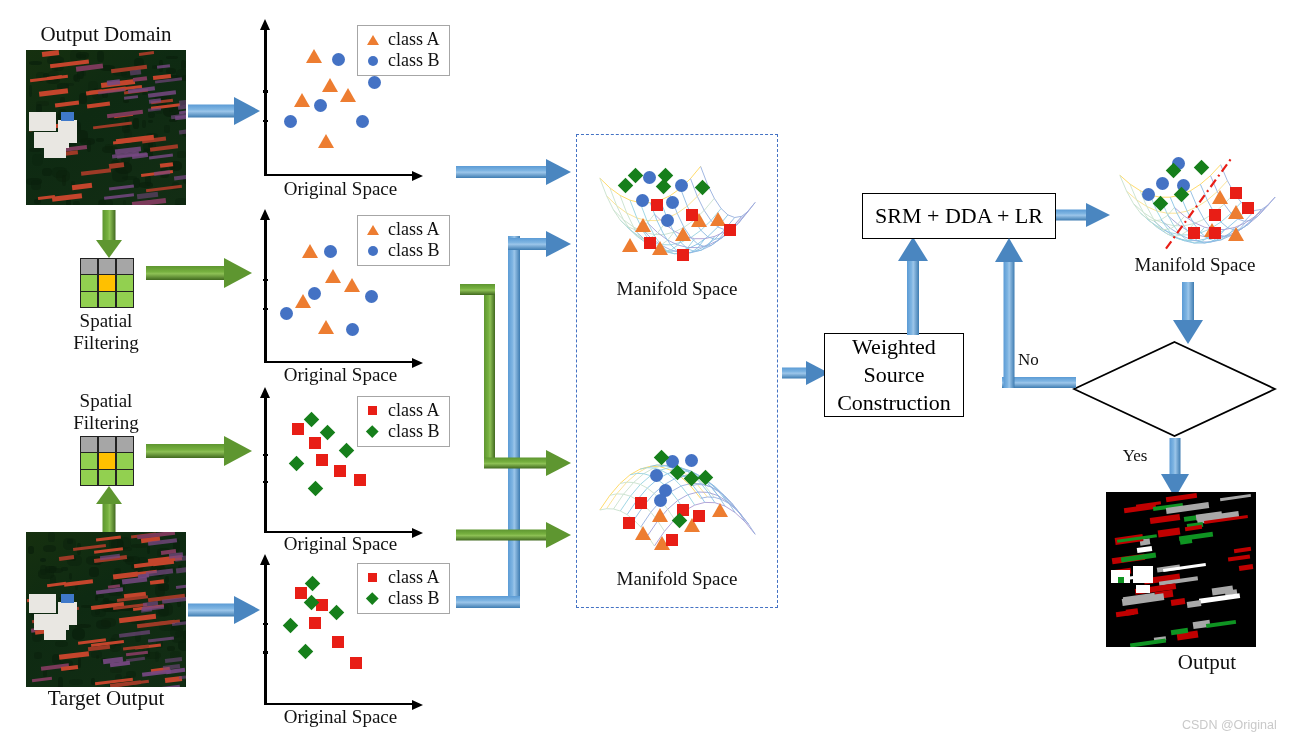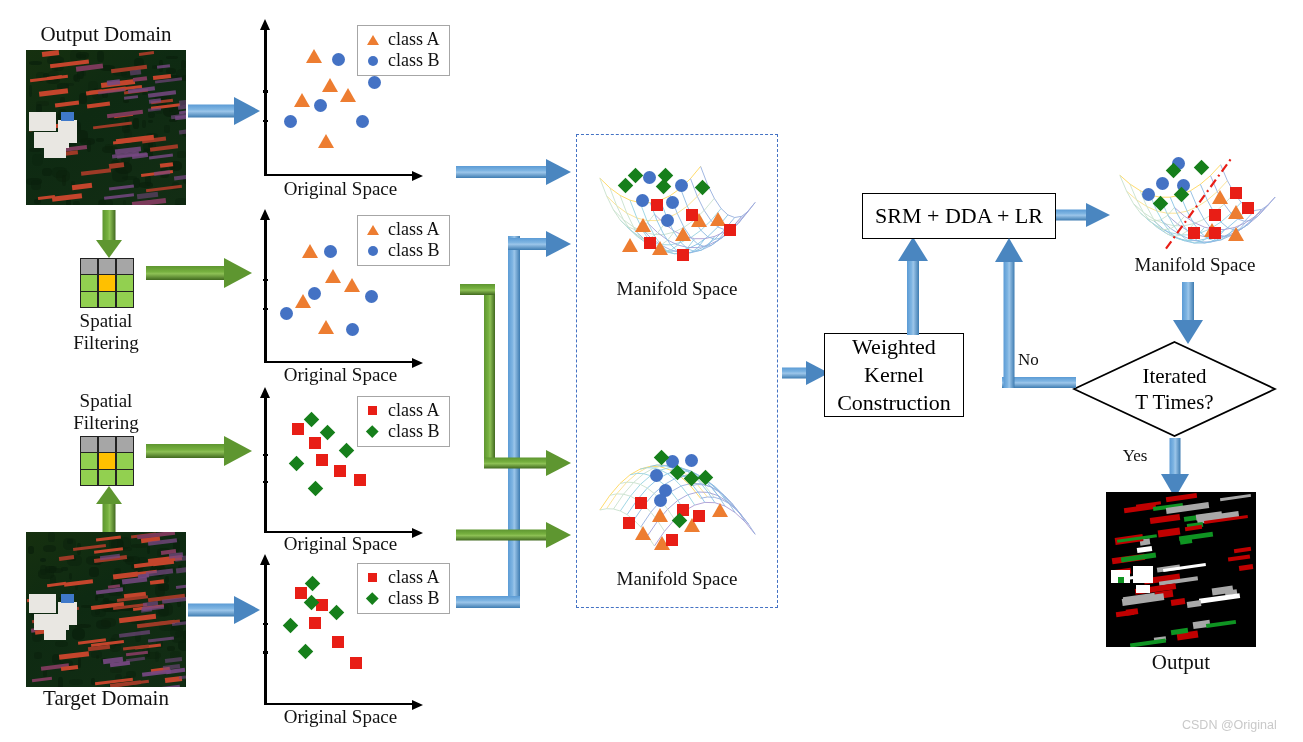--- a/index.html
+++ b/index.html
@@ -504,21 +504,21 @@
     <i style="left: 92.9794px; top: 100.294px; width: 31.0107px; height: 3.58511px; background: rgba(118, 72, 130, 0.667); transform: rotate(-7deg);"></i>
     <i style="left: 133.288px; top: 154.273px; width: 21.0981px; height: 4.30941px; background: rgba(118, 72, 130, 0.875); transform: rotate(-7deg);"></i>
     <i style="left: 117.362px; top: 69.8158px; width: 15.186px; height: 4.17748px; background: rgba(118, 72, 130, 0.71); transform: rotate(-7deg);"></i>
     <i style="left: 76.7773px; top: 125.549px; width: 19.6558px; height: 4.83605px; background: rgba(118, 72, 130, 0.914); transform: rotate(-7deg);"></i>
     <i style="left: 3.2px; top: 62px; width: 27.2px; height: 18.6px; background: rgb(233, 231, 226);"></i>
     <i style="left: 8px; top: 82.15px; width: 35.2px; height: 15.5px; background: rgb(233, 231, 226);"></i>
     <i style="left: 32px; top: 69.75px; width: 19.2px; height: 23.25px; background: rgb(233, 231, 226);"></i>
     <i style="left: 17.6px; top: 97.65px; width: 22.4px; height: 10.85px; background: rgb(233, 231, 226);"></i>
     <i style="left: 35.2px; top: 62px; width: 13px; height: 9px; background: rgb(63, 121, 201);"></i>
   </div>
-<div class="lbl abs" style="left:26px;top:686px;width:160px;font-size:21px;">Target Domain</div>
+<div class="lbl abs" style="left:26px;top:686px;width:160px;font-size:21px;">Target Output</div>
 
 <div class="ahz" style="left:188px;top:96px;width:72px;height:30px;">
   <div class="shaft blueGrad" style="width:48px;height:13px;"></div>
   <div class="head" style="left:46px;border-top:14px solid transparent;border-bottom:14px solid transparent;border-left:26px solid #4A86C0;"></div>
 </div>
 
 <div class="ahz" style="left:188px;top:595px;width:72px;height:30px;">
   <div class="shaft blueGrad" style="width:48px;height:13px;"></div>
   <div class="head" style="left:46px;border-top:14px solid transparent;border-bottom:14px solid transparent;border-left:26px solid #4A86C0;"></div>
 </div>
@@ -788,21 +788,21 @@
     <div class="mk dia" style="background: rgb(22, 127, 27); left: 83.75px; top: 74.5px;"></div>
   </div>
 <div class="lbl abs" style="left:586px;top:568px;width:182px;">Manifold Space</div>
 
 <div class="ahz" style="left:782px;top:360px;width:48px;height:26px;">
   <div class="shaft blueGrad" style="width:26px;height:11px;"></div>
   <div class="head" style="left:24px;border-top:12px solid transparent;border-bottom:12px solid transparent;border-left:23px solid #4A86C0;"></div>
 </div>
 
 <div class="box" id="kernelBox" style="left:824px;top:333px;width:138px;height:82px;white-space:pre;">Weighted
-Kernel
+Source
 Construction</div>
 
 <div class="avt" style="left:898px;top:237px;width:30px;height:98px;">
   <div class="shaft blueGradV" style="width:12px;height:78px;top:20px;"></div>
   <div class="head" style="top:0;border-left:15px solid transparent;border-right:15px solid transparent;border-bottom:24px solid #4A86C0;"></div>
 </div>
 
 <div class="box" style="left:862px;top:193px;width:192px;height:44px;">SRM + DDA + LR</div>
 
 <div class="ahz" style="left:1056px;top:202px;width:56px;height:26px;">
@@ -858,22 +858,20 @@
 
 <div class="avt" style="left:1172px;top:282px;width:32px;height:62px;">
   <div class="shaft blueGradV" style="width:12px;height:42px;"></div>
   <div class="head" style="top:38px;border-left:15px solid transparent;border-right:15px solid transparent;border-top:24px solid #4A86C0;"></div>
 </div>
 
 <div class="diamond" style="left:1072px;top:340px;width:205px;height:98px;">
   <svg width="205" height="98" viewBox="0 0 205 98">
     <polygon points="102.5,2 203,49 102.5,96 2,49" fill="#fff" stroke="#000" stroke-width="1.8"></polygon>
   </svg>
-  <div class="dtxt" style="white-space:pre;">Iterated
-T Times?</div>
 </div>
 
 <div class="abs blueGrad" style="left:1002px;top:377px;width:74px;height:11px;"></div>
 <div class="avt" style="left:996px;top:238px;width:26px;height:150px;">
   <div class="shaft blueGradV" style="width:11px;height:130px;top:20px;"></div>
   <div class="head" style="top:0;border-left:14px solid transparent;border-right:14px solid transparent;border-bottom:24px solid #4A86C0;"></div>
 </div>
 <div class="lbl abs sm" style="left:1018px;top:350px;width:40px;text-align:left;">No</div>
 
 <div class="avt" style="left:1160px;top:438px;width:30px;height:62px;">
@@ -930,15 +928,15 @@
     <i style="left: 100.436px; top: 129.833px; width: 29.6913px; height: 3.55802px; background: rgb(15, 148, 34); transform: rotate(-8deg);"></i>
     <i style="left: 71.0784px; top: 140.306px; width: 21.2983px; height: 6.50816px; background: rgb(192, 0, 0); transform: rotate(-8deg);"></i>
     <i style="left: 64.5523px; top: 137.003px; width: 17.1377px; height: 4.94226px; background: rgb(15, 148, 34); transform: rotate(-8deg);"></i>
     <i style="left: 48.2518px; top: 145.268px; width: 11.7642px; height: 3.81679px; background: rgb(168, 168, 168); transform: rotate(-8deg);"></i>
     <i style="left: 24.3399px; top: 148.568px; width: 35.7137px; height: 3.66083px; background: rgb(15, 148, 34); transform: rotate(-8deg);"></i>
     <i style="left: 4.5px; top: 77.5px; width: 19.5px; height: 13.95px; background: rgb(255, 255, 255);"></i>
     <i style="left: 27px; top: 74.4px; width: 19.5px; height: 17.05px; background: rgb(255, 255, 255);"></i>
     <i style="left: 30px; top: 93px; width: 13.5px; height: 7.75px; background: rgb(255, 255, 255);"></i>
     <i style="left: 12px; top: 85.25px; width: 6px; height: 6px; background: rgb(15, 148, 34);"></i>
   </div>
-<div class="lbl abs" style="left:1106px;top:650px;width:150px;font-size:21px;">Output</div>
+<div class="lbl abs" style="left:1132px;top:650px;width:150px;font-size:21px;">Output</div>
 
 <div class="wm" style="left:1182px;top:718px;">CSDN @Original</div>
 
 </body></html>

